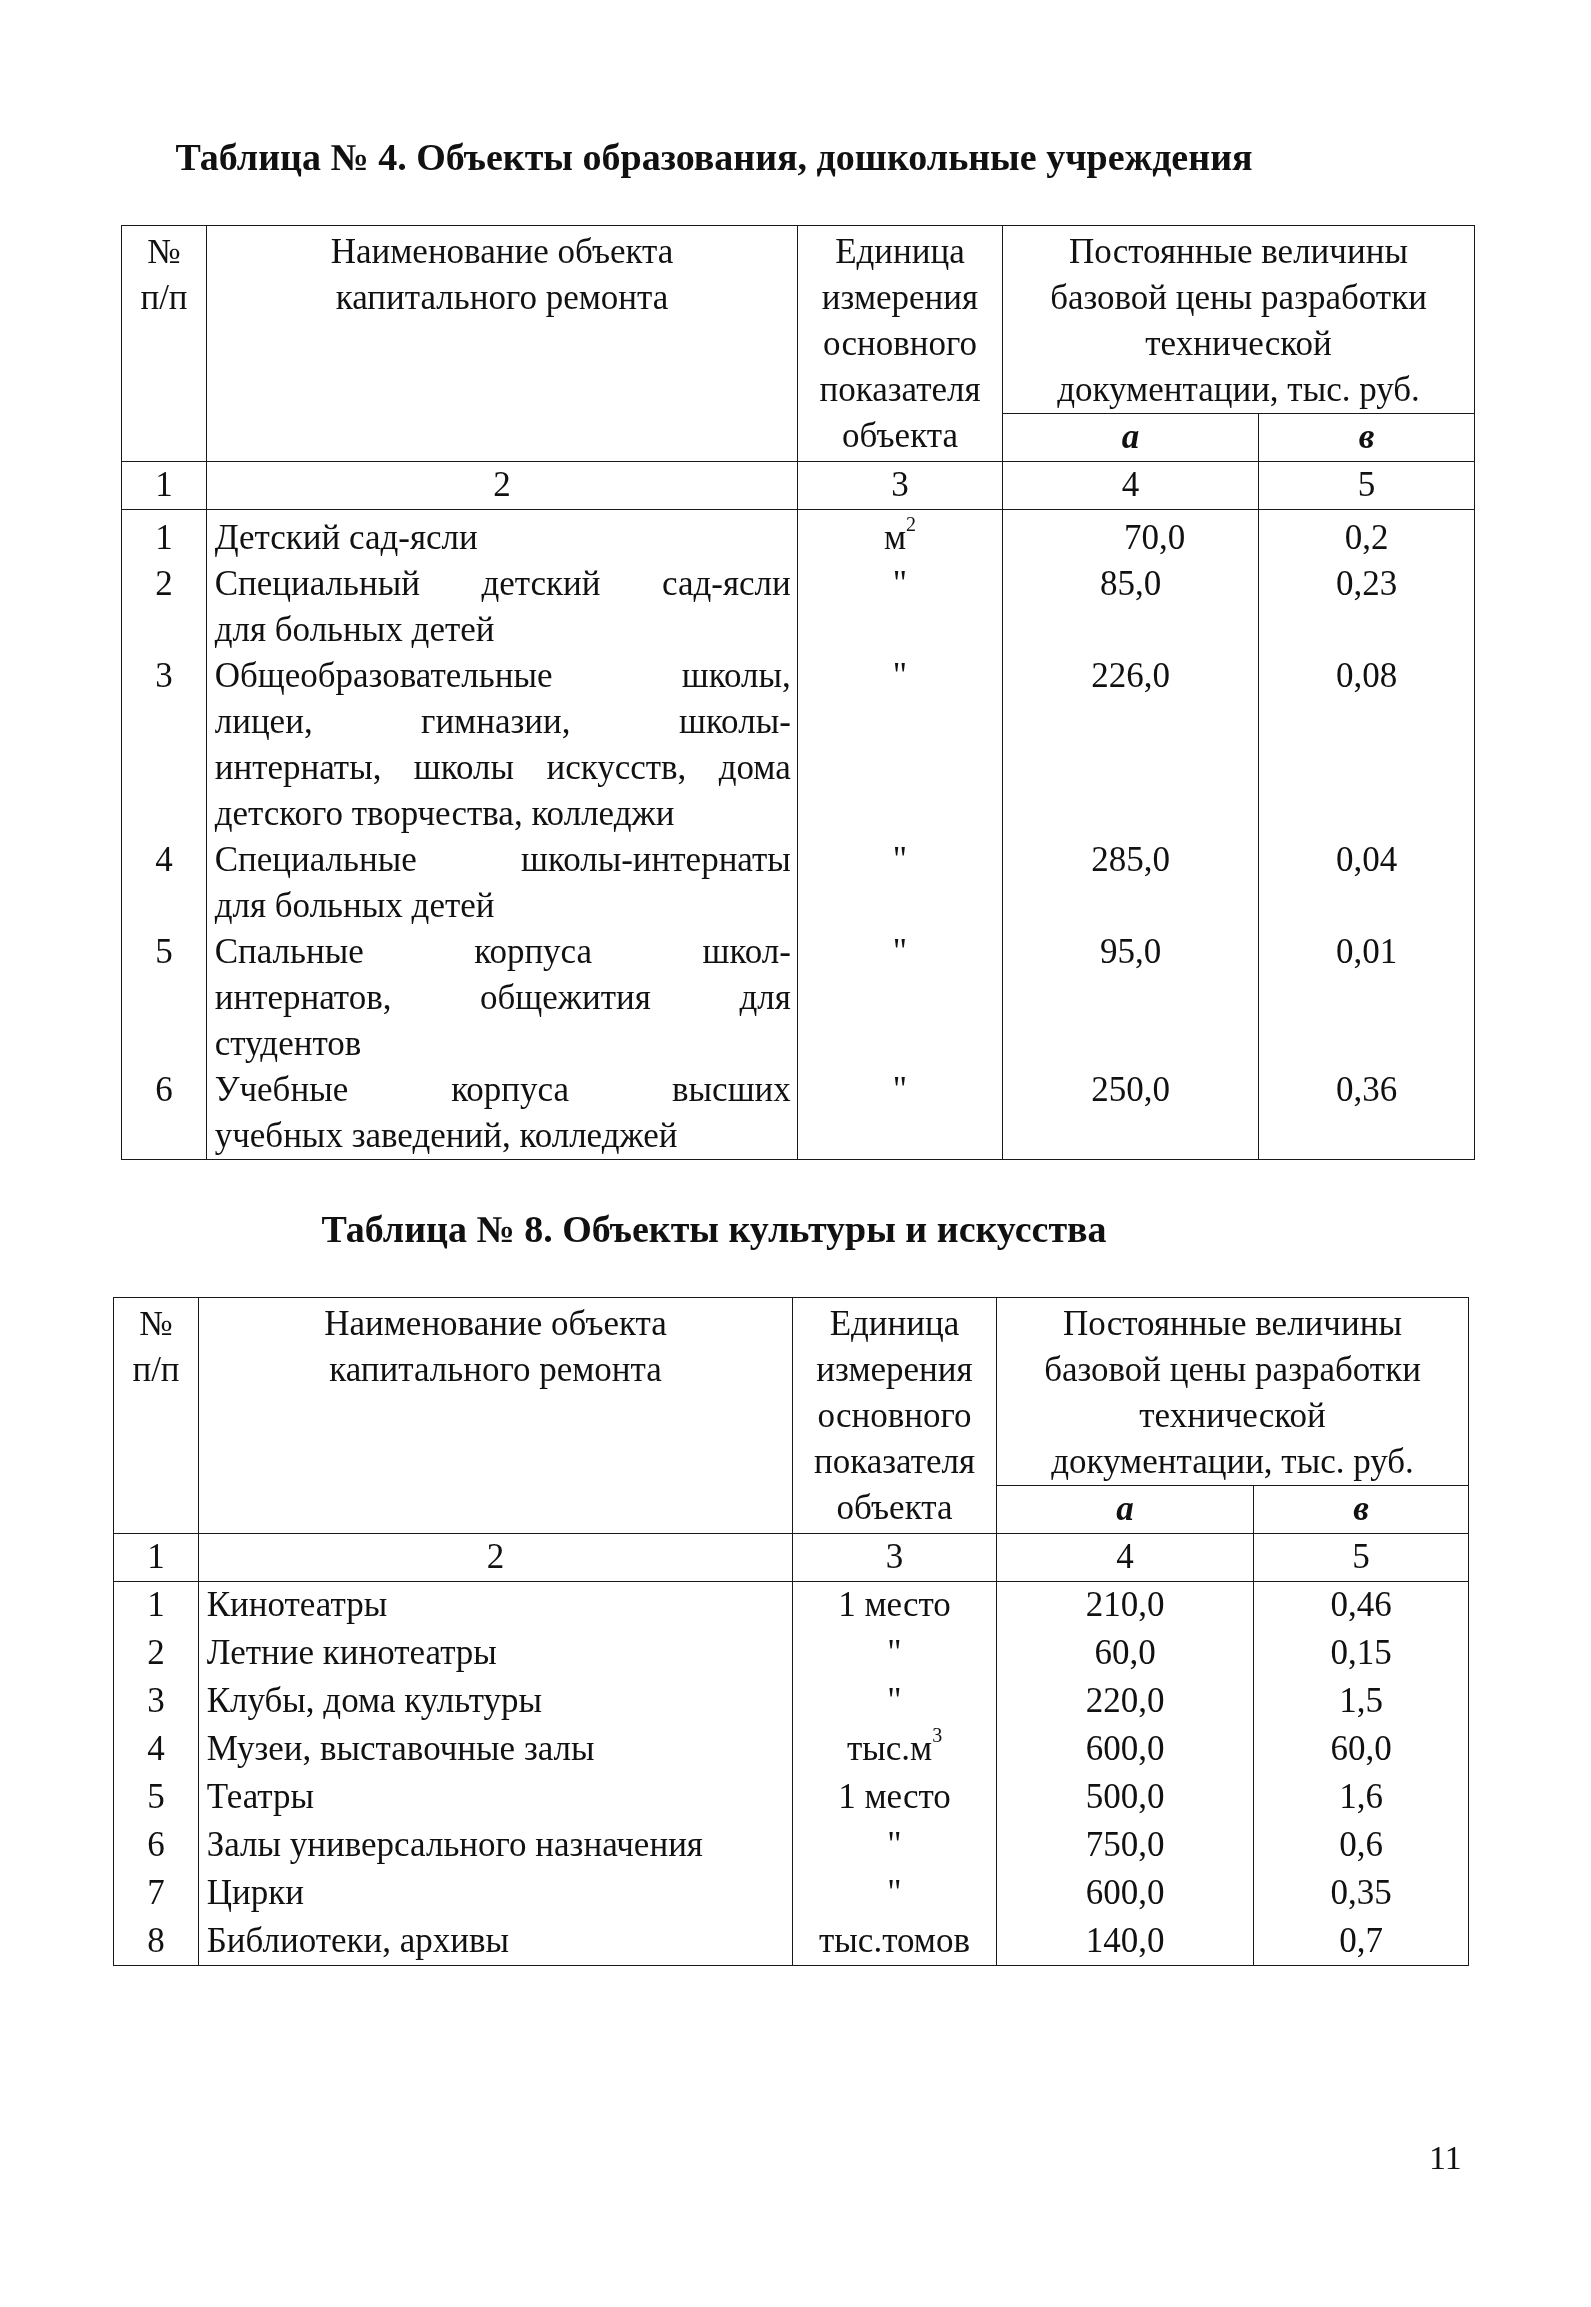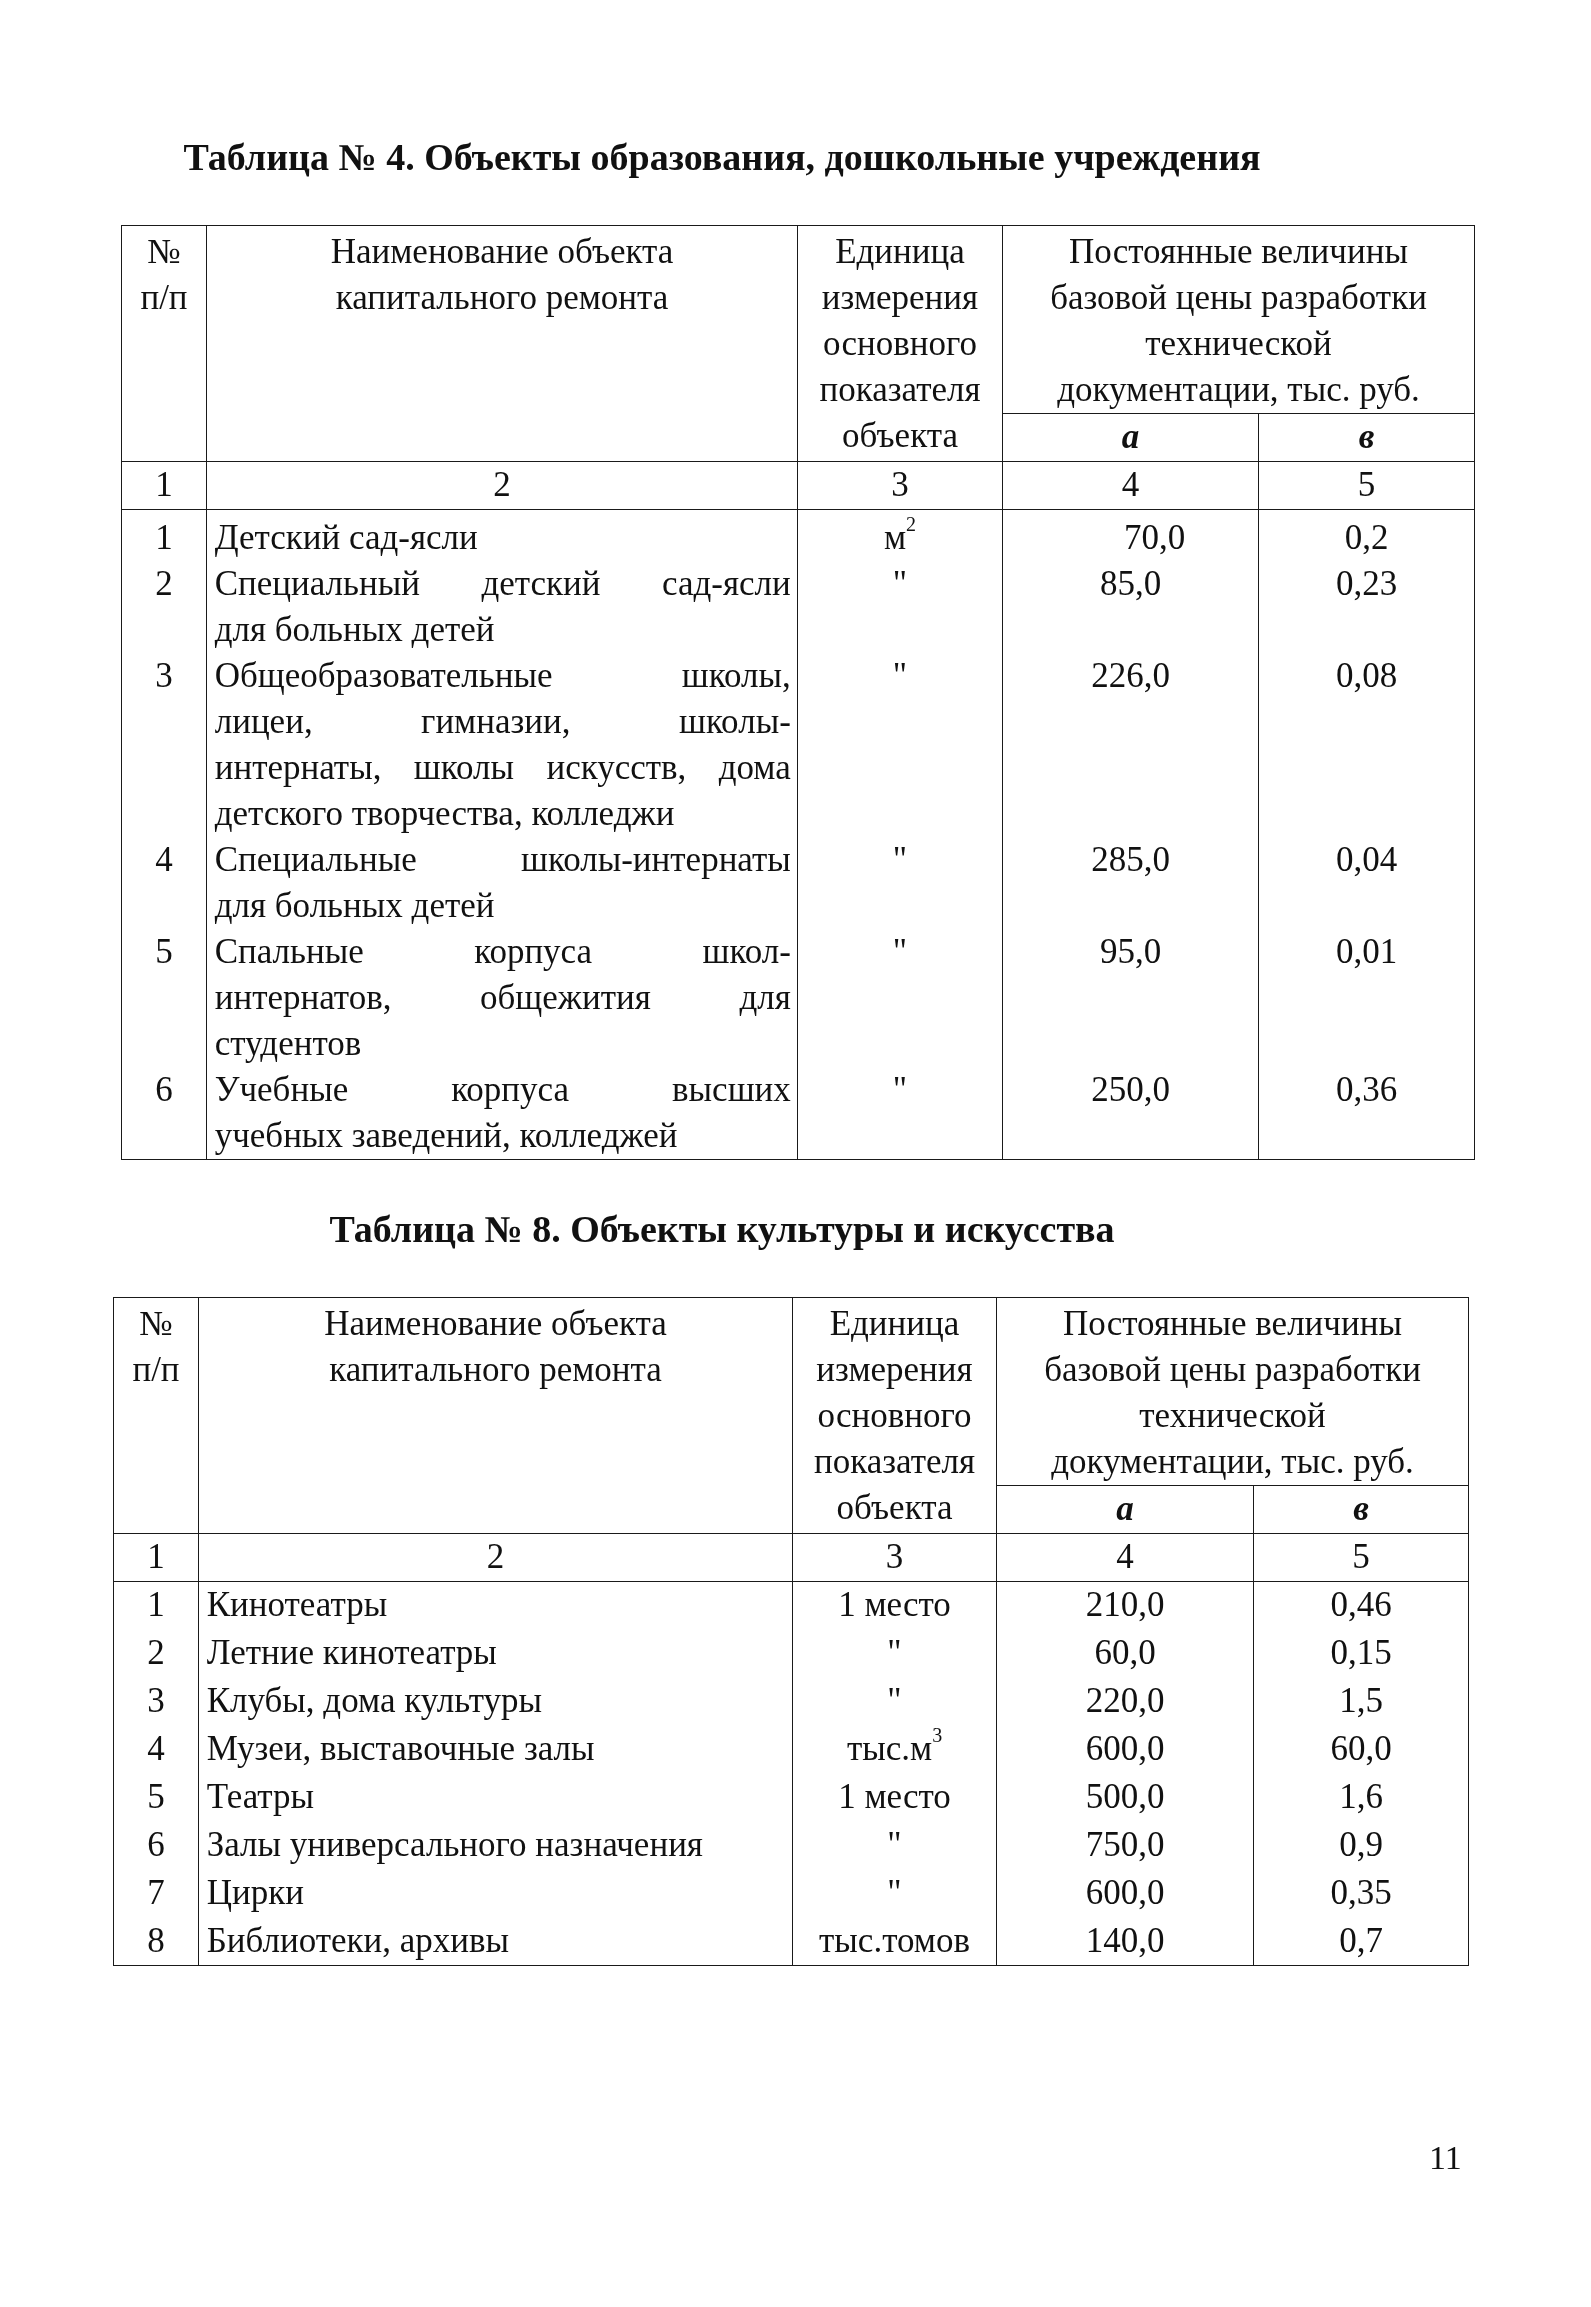--- a/index.html
+++ b/index.html
@@ -1,21 +1,21 @@
 <!DOCTYPE html>
 <html style="font-size:12.3px"><head>
 <meta charset="utf-8">
 <style>
   html, body { margin: 0; padding: 0; background: #ffffff; }
   body {
     width: 1592px; height: 2307px; position: relative; overflow: hidden;
     font-family: "Liberation Serif", "DejaVu Serif", serif; color: #111;
   }
   .title {
-    position: absolute; left: 16px; width: 1412px; text-align: center;
+    position: absolute; left: 8px; width: 1412px; text-align: center;
     font-weight: bold; font-size: 38px; letter-spacing: 0px; margin: 0;
   }
   table.grid {
     position: absolute; border-collapse: collapse; table-layout: fixed;
     font-size: 35px;
   }
   table.grid td, table.grid th {
     border: 1.5px solid #1a1a1a; padding: 0; font-weight: normal;
     vertical-align: top;
   }
@@ -313,21 +313,21 @@
           <div>6</div>
         </td>
     <td class="c-name" style="border-top:none; border-bottom:none;">
           <span class="last">Залы универсального назначения</span>
         </td>
     <td class="c-unit" style="border-top:none; border-bottom:none;"><span>"</span></td>
     <td class="c-a" style="border-top:none; border-bottom:none;">
           <div>750,0</div>
         </td>
     <td class="c-b" style="border-top:none; border-bottom:none;">
-          <div>0,9</div>
+          <div>0,6</div>
         </td>
   </tr>
   <tr class="data" style="height:48px">
     <td class="c-num" style="border-top:none; border-bottom:none;">
           <div>7</div>
         </td>
     <td class="c-name" style="border-top:none; border-bottom:none;">
           <span class="last">Цирки</span>
         </td>
     <td class="c-unit" style="border-top:none; border-bottom:none;"><span>"</span></td>

